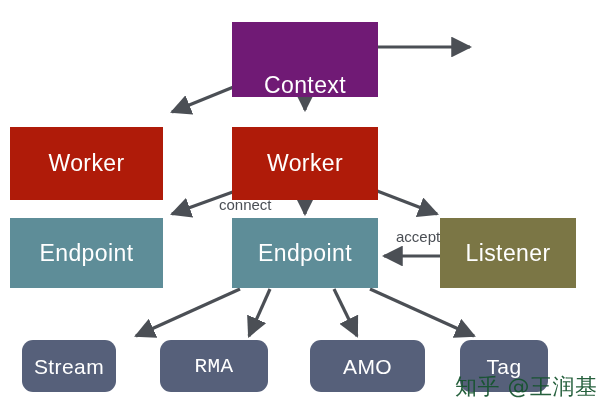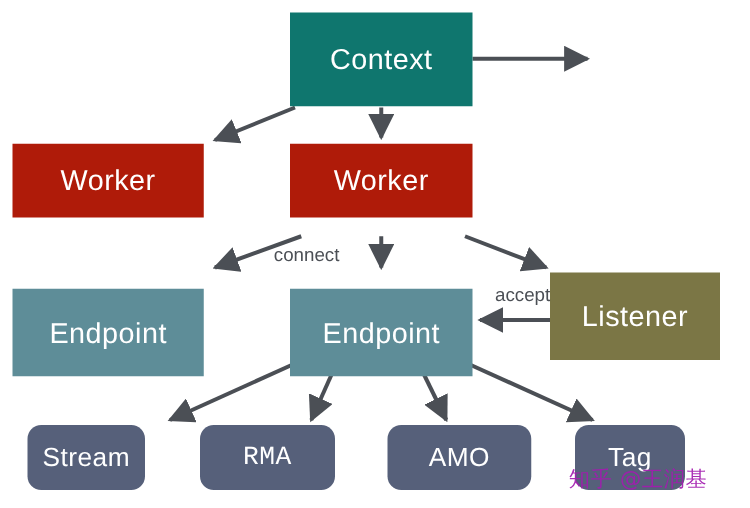--- a/index.html
+++ b/index.html
@@ -28,26 +28,26 @@
     display: flex;
     align-items: center;
     justify-content: center;
     color: #ffffff;
     font-weight: 400;
     letter-spacing: 0.4px;
     box-sizing: border-box;
     text-align: center;
     line-height: 1;
   }
-  .n-context { background: #0f766e; left: 232px; top: 10px;  width: 146px; height: 75px; font-size: 23px; }
+  .n-context { background: #701a75; left: 232px; top: 22px;  width: 146px; height: 75px; font-size: 23px; align-items: flex-end; }
   .n-mem     { background: #808585; left: 477px; top: 21px;  width: 80px;  height: 52px; font-size: 20px; }
-  .n-worker  { background: #af1b09; width: 153px; height: 59px; font-size: 23px; }
+  .n-worker  { background: #af1b09; width: 153px; height: 73px; font-size: 23px; margin-top: 12px; }
   .n-worker-a{ left: 10px;  top: 115px; }
   .n-worker-b{ left: 232px; top: 115px; width: 146px; }
-  .n-endpoint{ background: #5e8d98; width: 153px; height: 70px; font-size: 23px; margin-top: 13px; }
+  .n-endpoint{ background: #5e8d98; width: 153px; height: 70px; font-size: 23px; }
   .n-endpoint-a { left: 10px;  top: 218px; }
   .n-endpoint-b { left: 232px; top: 218px; width: 146px; }
   .n-listener{ background: #7b7645; left: 440px; top: 218px; width: 136px; height: 70px; font-size: 23px; }
   .n-leaf {
     background: #56607a;
     border-radius: 11px;
     top: 340px;
     height: 52px;
     font-size: 21px;
   }
@@ -64,22 +64,22 @@
     white-space: nowrap;
     margin-left: 12px;
   }
   .lbl-connect { left: 207px; top: 197px; }
   .lbl-accept  { left: 384px; top: 229px; }
 
   .watermark {
     position: absolute;
     left: 455px;
     top: 372px;
-    font-size: 17px;
-    color: #a21caf;
+    font-size: 22px;
+    color: #14532d;
     opacity: 0.92;
     white-space: nowrap;
     letter-spacing: 0.5px;
     font-family: "DejaVu Sans", sans-serif;
   }
 </style>
 </head>
 <body>
 
 <div id="canvas">

